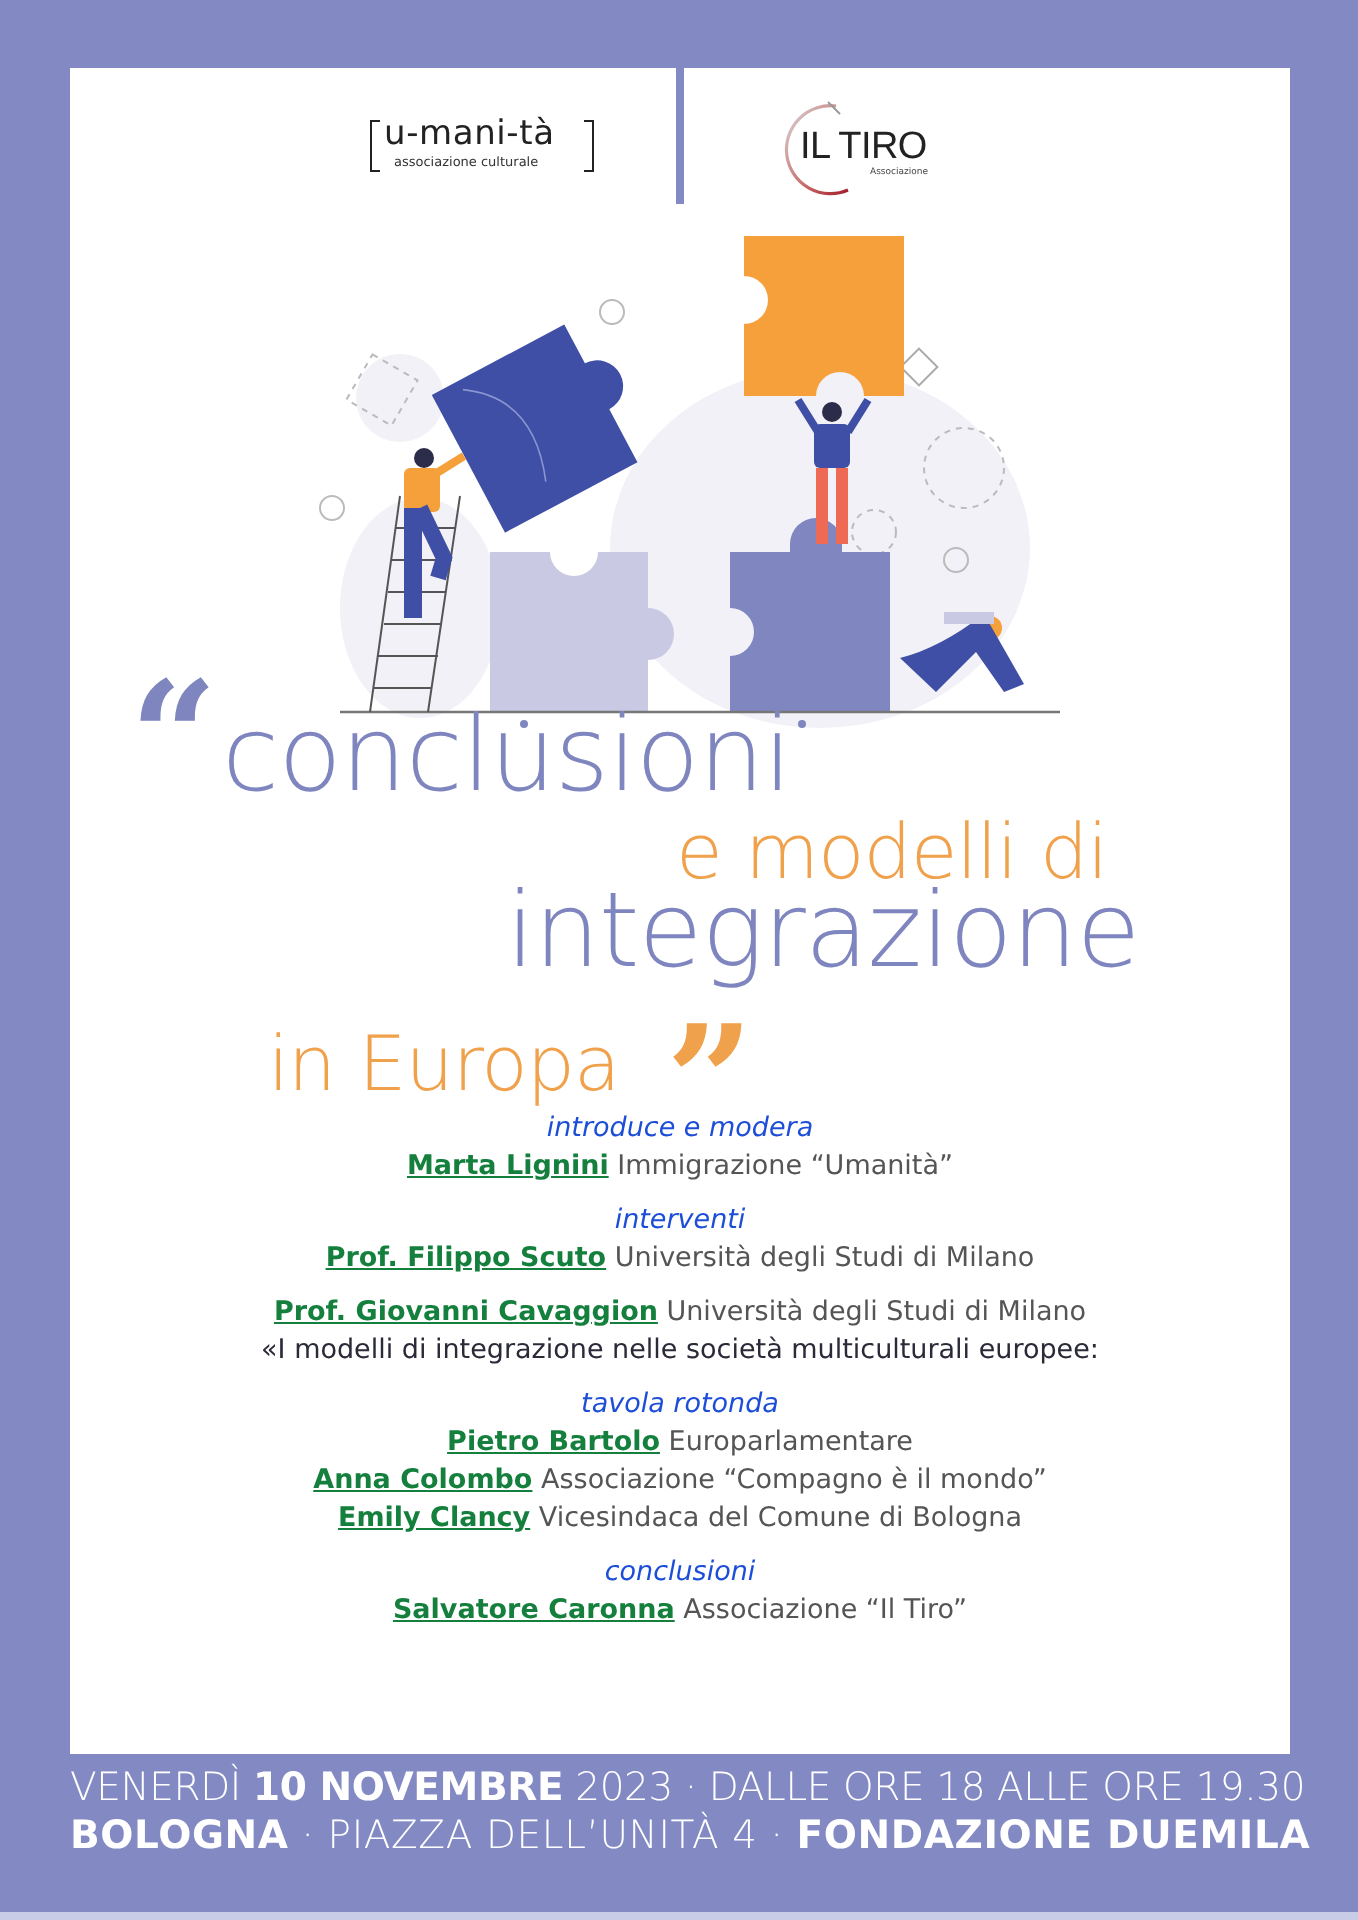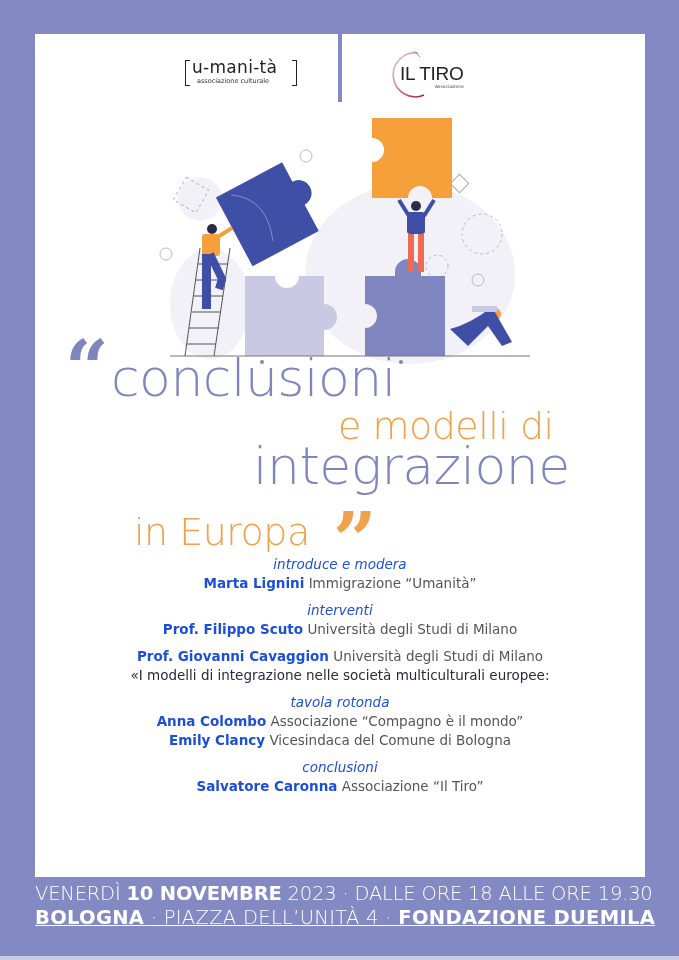--- a/index.html
+++ b/index.html
@@ -87,32 +87,32 @@
   .program {
     position: absolute;
     left: 0; top: 521px; width: 610px;
     text-align: center;
     color: #2a2a38;
     font-size: 13.5px;
     line-height: 19px;
   }
   .program .label { font-style: italic; color: #1d4ed8; font-weight: normal; }
   .program .gap { height: 8px; }
-  .program b { font-weight: bold; color: #1d4ed8; }
+  .program b { font-weight: bold; color: #15803d; text-decoration: underline; }
   .program .affil { color: #555; font-weight: normal; }
   .program .talk { color: #2a2a38; }
 
   
   .footer {
     position: absolute; left: 35px; width: 610px;
     text-align: justify; color: #ffffff;
     white-space: nowrap;
   }
   .f1 { top: 882px; font-size: 19.5px; letter-spacing: -0.2px; font-weight: 300; }
-  .f2 { top: 906px; font-size: 19.5px; letter-spacing: 0.3px; font-weight: 300; text-decoration: underline; }
+  .f2 { top: 906px; font-size: 19.5px; letter-spacing: 0.3px; font-weight: 300; }
   .footer b { font-weight: bold; }
   .bottom-strip {
     position: absolute; left: 0; top: 956px; width: 679px; height: 4px;
     background: #c9cce6;
   }
 </style>
 </head>
 <body>
 
 <div class="panel">
@@ -225,20 +225,24 @@
     </div>
     <div class="gap"></div>
     <div>
       <b>Prof. Giovanni Cavaggion</b>
       <span class="affil">Università degli Studi di Milano</span>
     </div>
     <div class="talk">«I modelli di integrazione nelle società multiculturali europee:</div>
     <div class="gap"></div>
     <div class="label">tavola rotonda</div>
     <div>
+      <b>Pietro Bartolo</b>
+      <span class="affil">Europarlamentare</span>
+    </div>
+    <div>
       <b>Anna Colombo</b>
       <span class="affil">Associazione “Compagno è il mondo”</span>
     </div>
     <div>
       <b>Emily Clancy</b>
       <span class="affil">Vicesindaca del Comune di Bologna</span>
     </div>
     <div class="gap"></div>
     <div class="label">conclusioni</div>
     <div>

